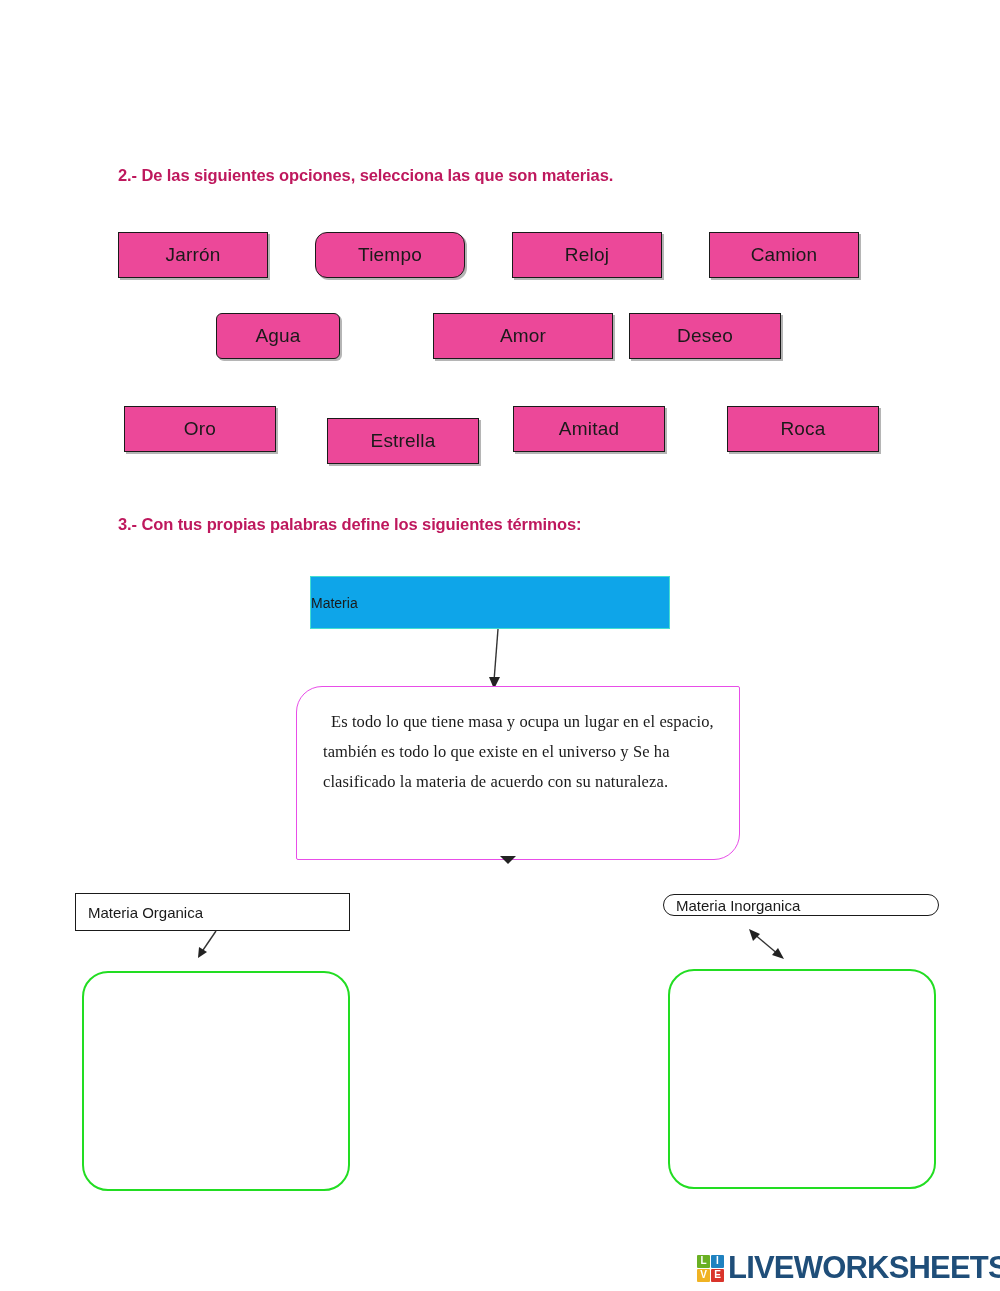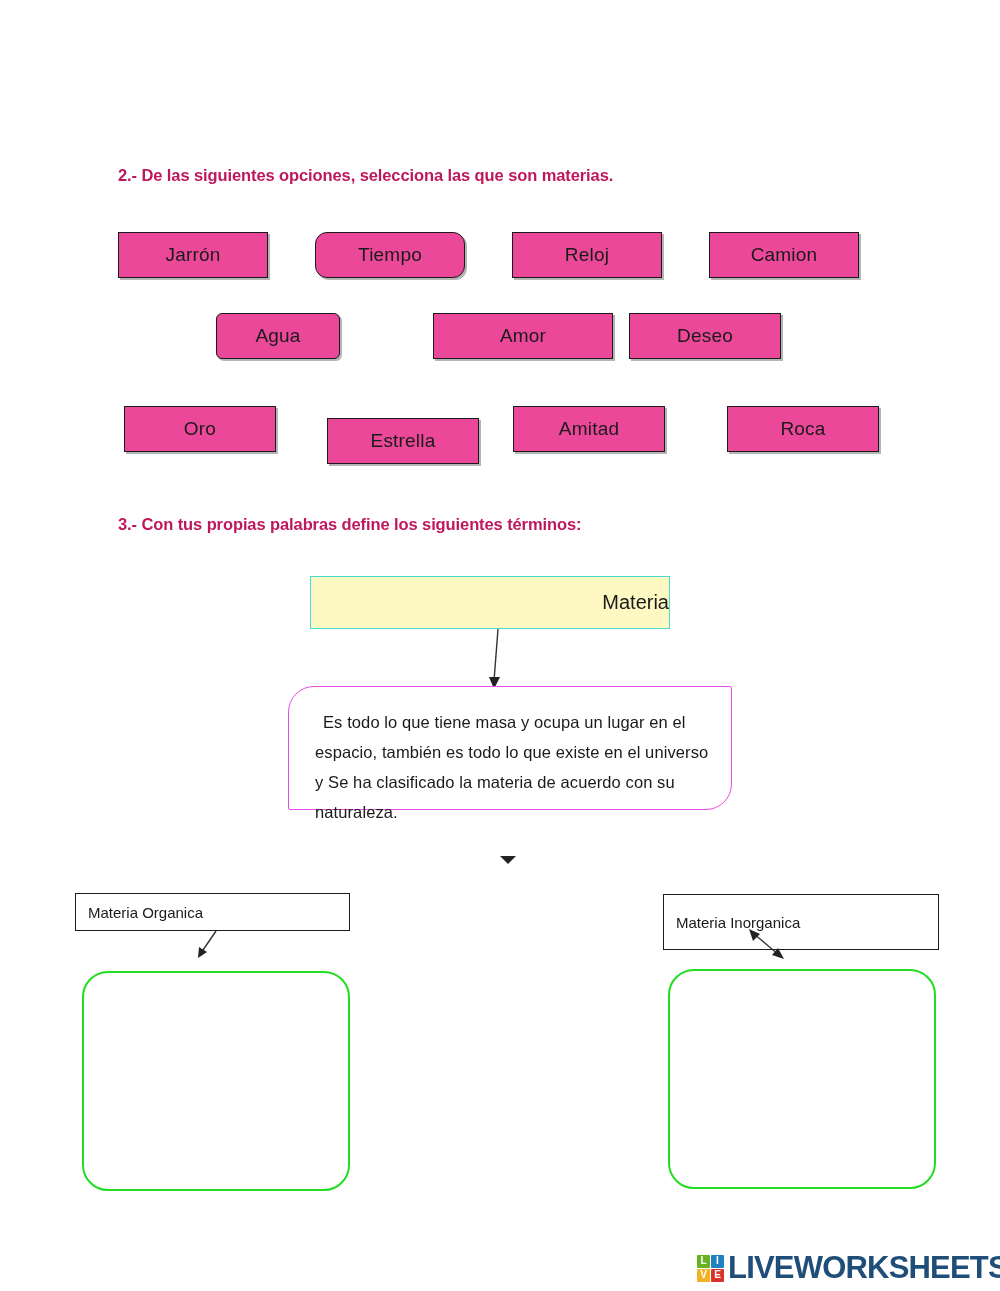--- a/index.html
+++ b/index.html
@@ -41,26 +41,26 @@
     justify-content: center;
     font-size: 19px;
     color: #1a1a1a;
     letter-spacing: 0.2px;
   }
 
   
   .cyan-box {
     position: absolute;
     box-sizing: border-box;
-    background: #fef9c3;
+    background: #0ea5e9;
     border: 1.5px solid #45ded0;
     display: flex;
     align-items: center;
-    justify-content: flex-end;
-    font-size: 20px;
+    justify-content: flex-start;
+    font-size: 14px;
     color: #1a1a1a;
   }
   .magenta-box {
     position: absolute;
     box-sizing: border-box;
     background: #ffffff;
     border: 1.6px solid #e84de8;
     border-top-left-radius: 26px;
     border-bottom-right-radius: 26px;
     border-top-right-radius: 2px;
@@ -179,38 +179,38 @@
 
   <div class="cyan-box" style="left:310px; top:576px; width:360px; height:53px;">
     <span>Materia</span>
   </div>
 
   <svg class="arrow-svg" style="left:470px; top:629px;" width="60" height="62">
     <line x1="28" y1="0" x2="24" y2="52" stroke="#333" stroke-width="1.4"></line>
     <polygon points="24,60 19,48 30,48" fill="#222"></polygon>
   </svg>
 
-  <div class="magenta-box" style="left:288px; top:686px; width:444px; height:124px;">
+  <div class="magenta-box" style="left:296px; top:686px; width:444px; height:174px;font-family:Liberation Serif, serif;">
     <p>Es todo lo que tiene masa y ocupa un lugar en el espacio, también es todo lo que existe en el universo y Se ha clasificado la materia de acuerdo con su naturaleza.</p>
   </div>
 
   <svg class="arrow-svg" style="left:498px; top:852px;" width="24" height="18">
     <polygon points="10,12 2,4 18,4" fill="#222"></polygon>
   </svg>
 
   <div class="label-box" style="left:75px; top:893px; width:275px; height:38px;">
     <span>Materia Organica</span>
   </div>
 
   <svg class="arrow-svg" style="left:190px; top:929px;" width="40" height="32">
     <line x1="26" y1="2" x2="11" y2="24" stroke="#333" stroke-width="1.4"></line>
     <polygon points="8,29 9,18 17,23" fill="#222"></polygon>
   </svg>
 
-  <div class="label-box" style="left:663px; top:894px; width:276px; height:56px;">
+  <div class="label-box" style="left:663px; top:894px; width:276px; height:22px;border-radius:16px;">
     <span>Materia Inorganica</span>
   </div>
 
   <svg class="arrow-svg" style="left:745px; top:928px;" width="48" height="36">
     <line x1="8" y1="5" x2="34" y2="27" stroke="#333" stroke-width="1.4"></line>
     <polygon points="4,1 15,6 8,13" fill="#222"></polygon>
     <polygon points="39,31 27,27 33,20" fill="#222"></polygon>
   </svg>
 
   <div class="green-box" style="left:82px; top:971px; width:268px; height:220px;"></div>

